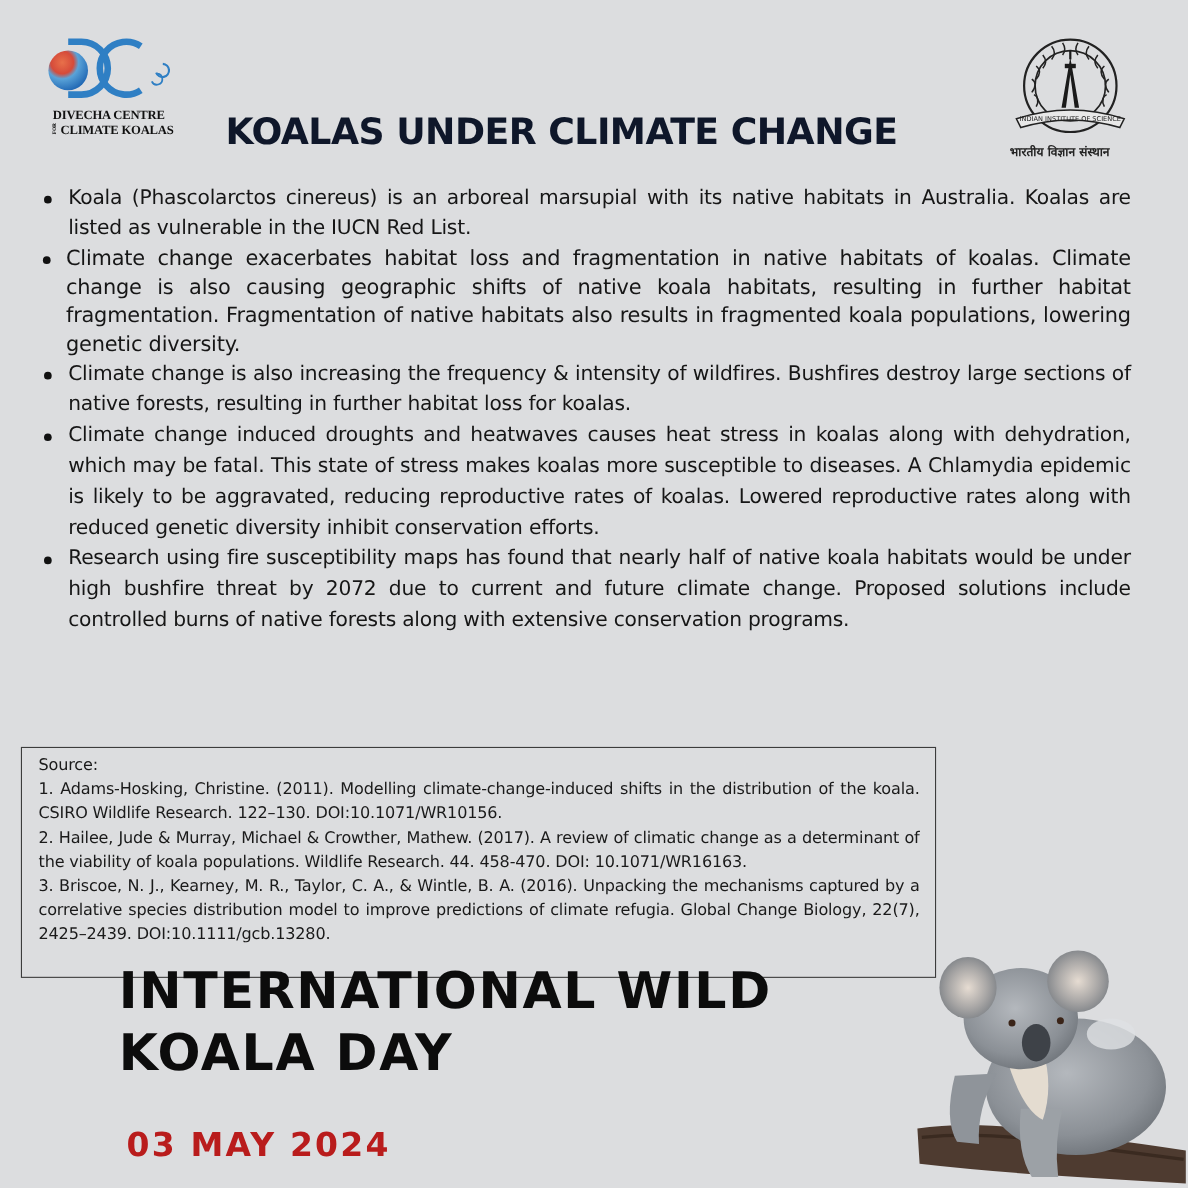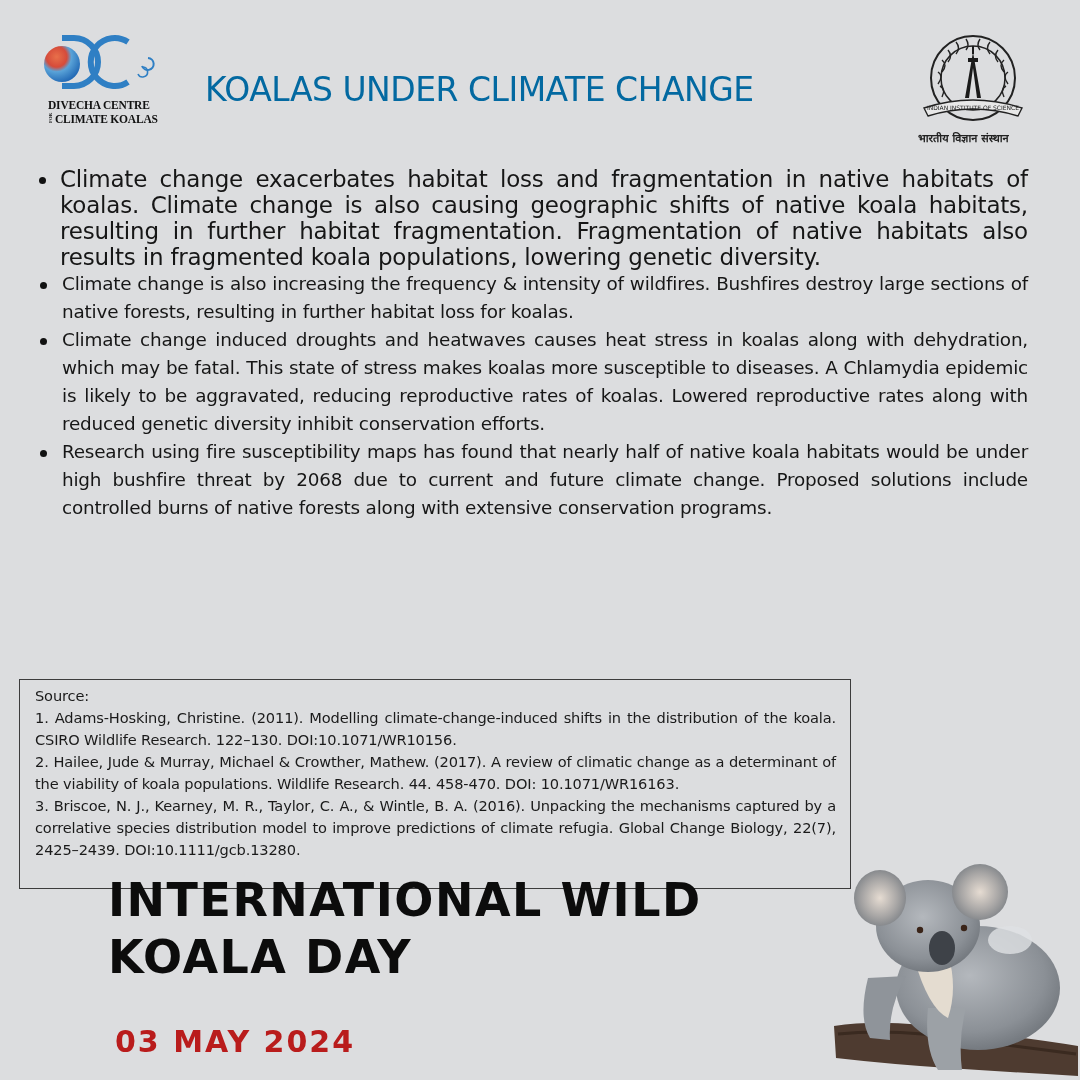--- a/index.html
+++ b/index.html
@@ -15,35 +15,35 @@
   .logo-left .org {
     position: absolute; left: 8px; top: 68px;
     font-family: Liberation Serif, serif; font-weight: bold;
     font-size: 11.5px; line-height: 14px; letter-spacing: -0.2px; color: #111;
     white-space: nowrap;
   }
   .logo-left .org .for { font-size: 5px; display: inline-block; transform: rotate(-90deg); width: 6px; vertical-align: middle; margin-right: 1px; }
   .logo-right { position: absolute; left: 918px; top: 30px; width: 110px; height: 118px; }
   .logo-right .hindi { position: absolute; left: 0; top: 100px; width: 110px; text-align: left; font-size: 11px; font-weight: bold; color: #222; }
   .title {
-    position: absolute; left: 205px; top: 70px;
-    font-family: "DejaVu Sans", sans-serif; font-weight: normal;
-    font-size: 33px; letter-spacing: -0.5px; color: #0369a1; margin: 0;
+    position: absolute; left: 205px; top: 100px;
+    font-family: "DejaVu Sans", sans-serif; font-weight: bold;
+    font-size: 33px; letter-spacing: -0.5px; color: #0f172a; margin: 0;
     white-space: nowrap;
   }
   ul.bullets {
     position: absolute; left: 36px; top: 166px; width: 992px;
     margin: 0; padding: 0; list-style: none;
   }
   ul.bullets li {
     position: relative; padding-left: 26px;
     font-size: 18.4px; line-height: 28px; text-align: justify;
     color: #161616; letter-spacing: -0.2px;
   }
-  ul.bullets li.small { font-size: 23px; line-height: 26px; padding-left: 24px; }
+  ul.bullets li.small { font-size: 19px; line-height: 26px; padding-left: 24px; }
   ul.bullets li::before {
     content: ""; position: absolute; left: 4px; top: 12px;
     width: 7px; height: 7px; border-radius: 50%; background: #111;
   }
   ul.bullets li.small::before { top: 11px; left: 3px; }
   .sources {
     position: absolute; left: 19px; top: 679px; width: 832px; height: 210px;
     border: 1.5px solid #3c3c3c; box-sizing: border-box;
     padding: 5px 14px 0 15px;
     font-size: 14.6px; line-height: 22px; color: #1a1a1a; letter-spacing: -0.15px;
@@ -110,24 +110,25 @@
     <path d="M55 22 L47 68 H51 L55 38 L59 68 H63 Z" fill="#1a1a1a"></path>
     <rect x="50" y="28" width="10" height="4" fill="#1a1a1a"></rect>
     <rect x="54" y="16" width="2" height="8" fill="#1a1a1a"></rect>
     <path d="M6 78 Q55 62 104 78 L100 86 Q55 72 10 86 Z" fill="#e8e8e8" stroke="#222" stroke-width="1.4"></path>
     <text x="55" y="80" font-size="6" text-anchor="middle" font-family="DejaVu Sans, sans-serif" fill="#222">INDIAN INSTITUTE OF SCIENCE</text>
   </svg>
   <div class="hindi">भारतीय विज्ञान संस्थान</div>
 </div>
 
 <ul class="bullets">
+  <li>Koala (Phascolarctos cinereus) is an arboreal marsupial with its native habitats in Australia. Koalas are listed as vulnerable in the IUCN Red List.</li>
   <li class="small">Climate change exacerbates habitat loss and fragmentation in native habitats of koalas. Climate change is also causing geographic shifts of native koala habitats, resulting in further habitat fragmentation. Fragmentation of native habitats also results in fragmented koala populations, lowering genetic diversity.</li>
   <li>Climate change is also increasing the frequency &amp; intensity of wildfires. Bushfires destroy large sections of native forests, resulting in further habitat loss for koalas.</li>
   <li>Climate change induced droughts and heatwaves causes heat stress in koalas along with dehydration, which may be fatal. This state of stress makes koalas more susceptible to diseases. A Chlamydia epidemic is likely to be aggravated, reducing reproductive rates of koalas. Lowered reproductive rates along with reduced genetic diversity inhibit conservation efforts.</li>
-  <li>Research using fire susceptibility maps has found that nearly half of native koala habitats would be under high bushfire threat by 2068 due to current and future climate change. Proposed solutions include controlled burns of native forests along with extensive conservation programs.</li>
+  <li>Research using fire susceptibility maps has found that nearly half of native koala habitats would be under high bushfire threat by 2072 due to current and future climate change. Proposed solutions include controlled burns of native forests along with extensive conservation programs.</li>
 </ul>
 
 <div class="sources">
   <span class="hdr">Source:</span>
   <span class="ref">1. Adams-Hosking, Christine. (2011). Modelling climate-change-induced shifts in the distribution of the koala. CSIRO Wildlife Research. 122–130. DOI:10.1071/WR10156.</span>
   <span class="ref">2. Hailee, Jude &amp; Murray, Michael &amp; Crowther, Mathew. (2017). A review of climatic change as a determinant of the viability of koala populations. Wildlife Research. 44. 458-470. DOI: 10.1071/WR16163.</span>
   <span class="ref">3. Briscoe, N. J., Kearney, M. R., Taylor, C. A., &amp; Wintle, B. A. (2016). Unpacking the mechanisms captured by a correlative species distribution model to improve predictions of climate refugia. Global Change Biology, 22(7), 2425–2439. DOI:10.1111/gcb.13280.</span>
 </div>
 
 <h2 class="event">

